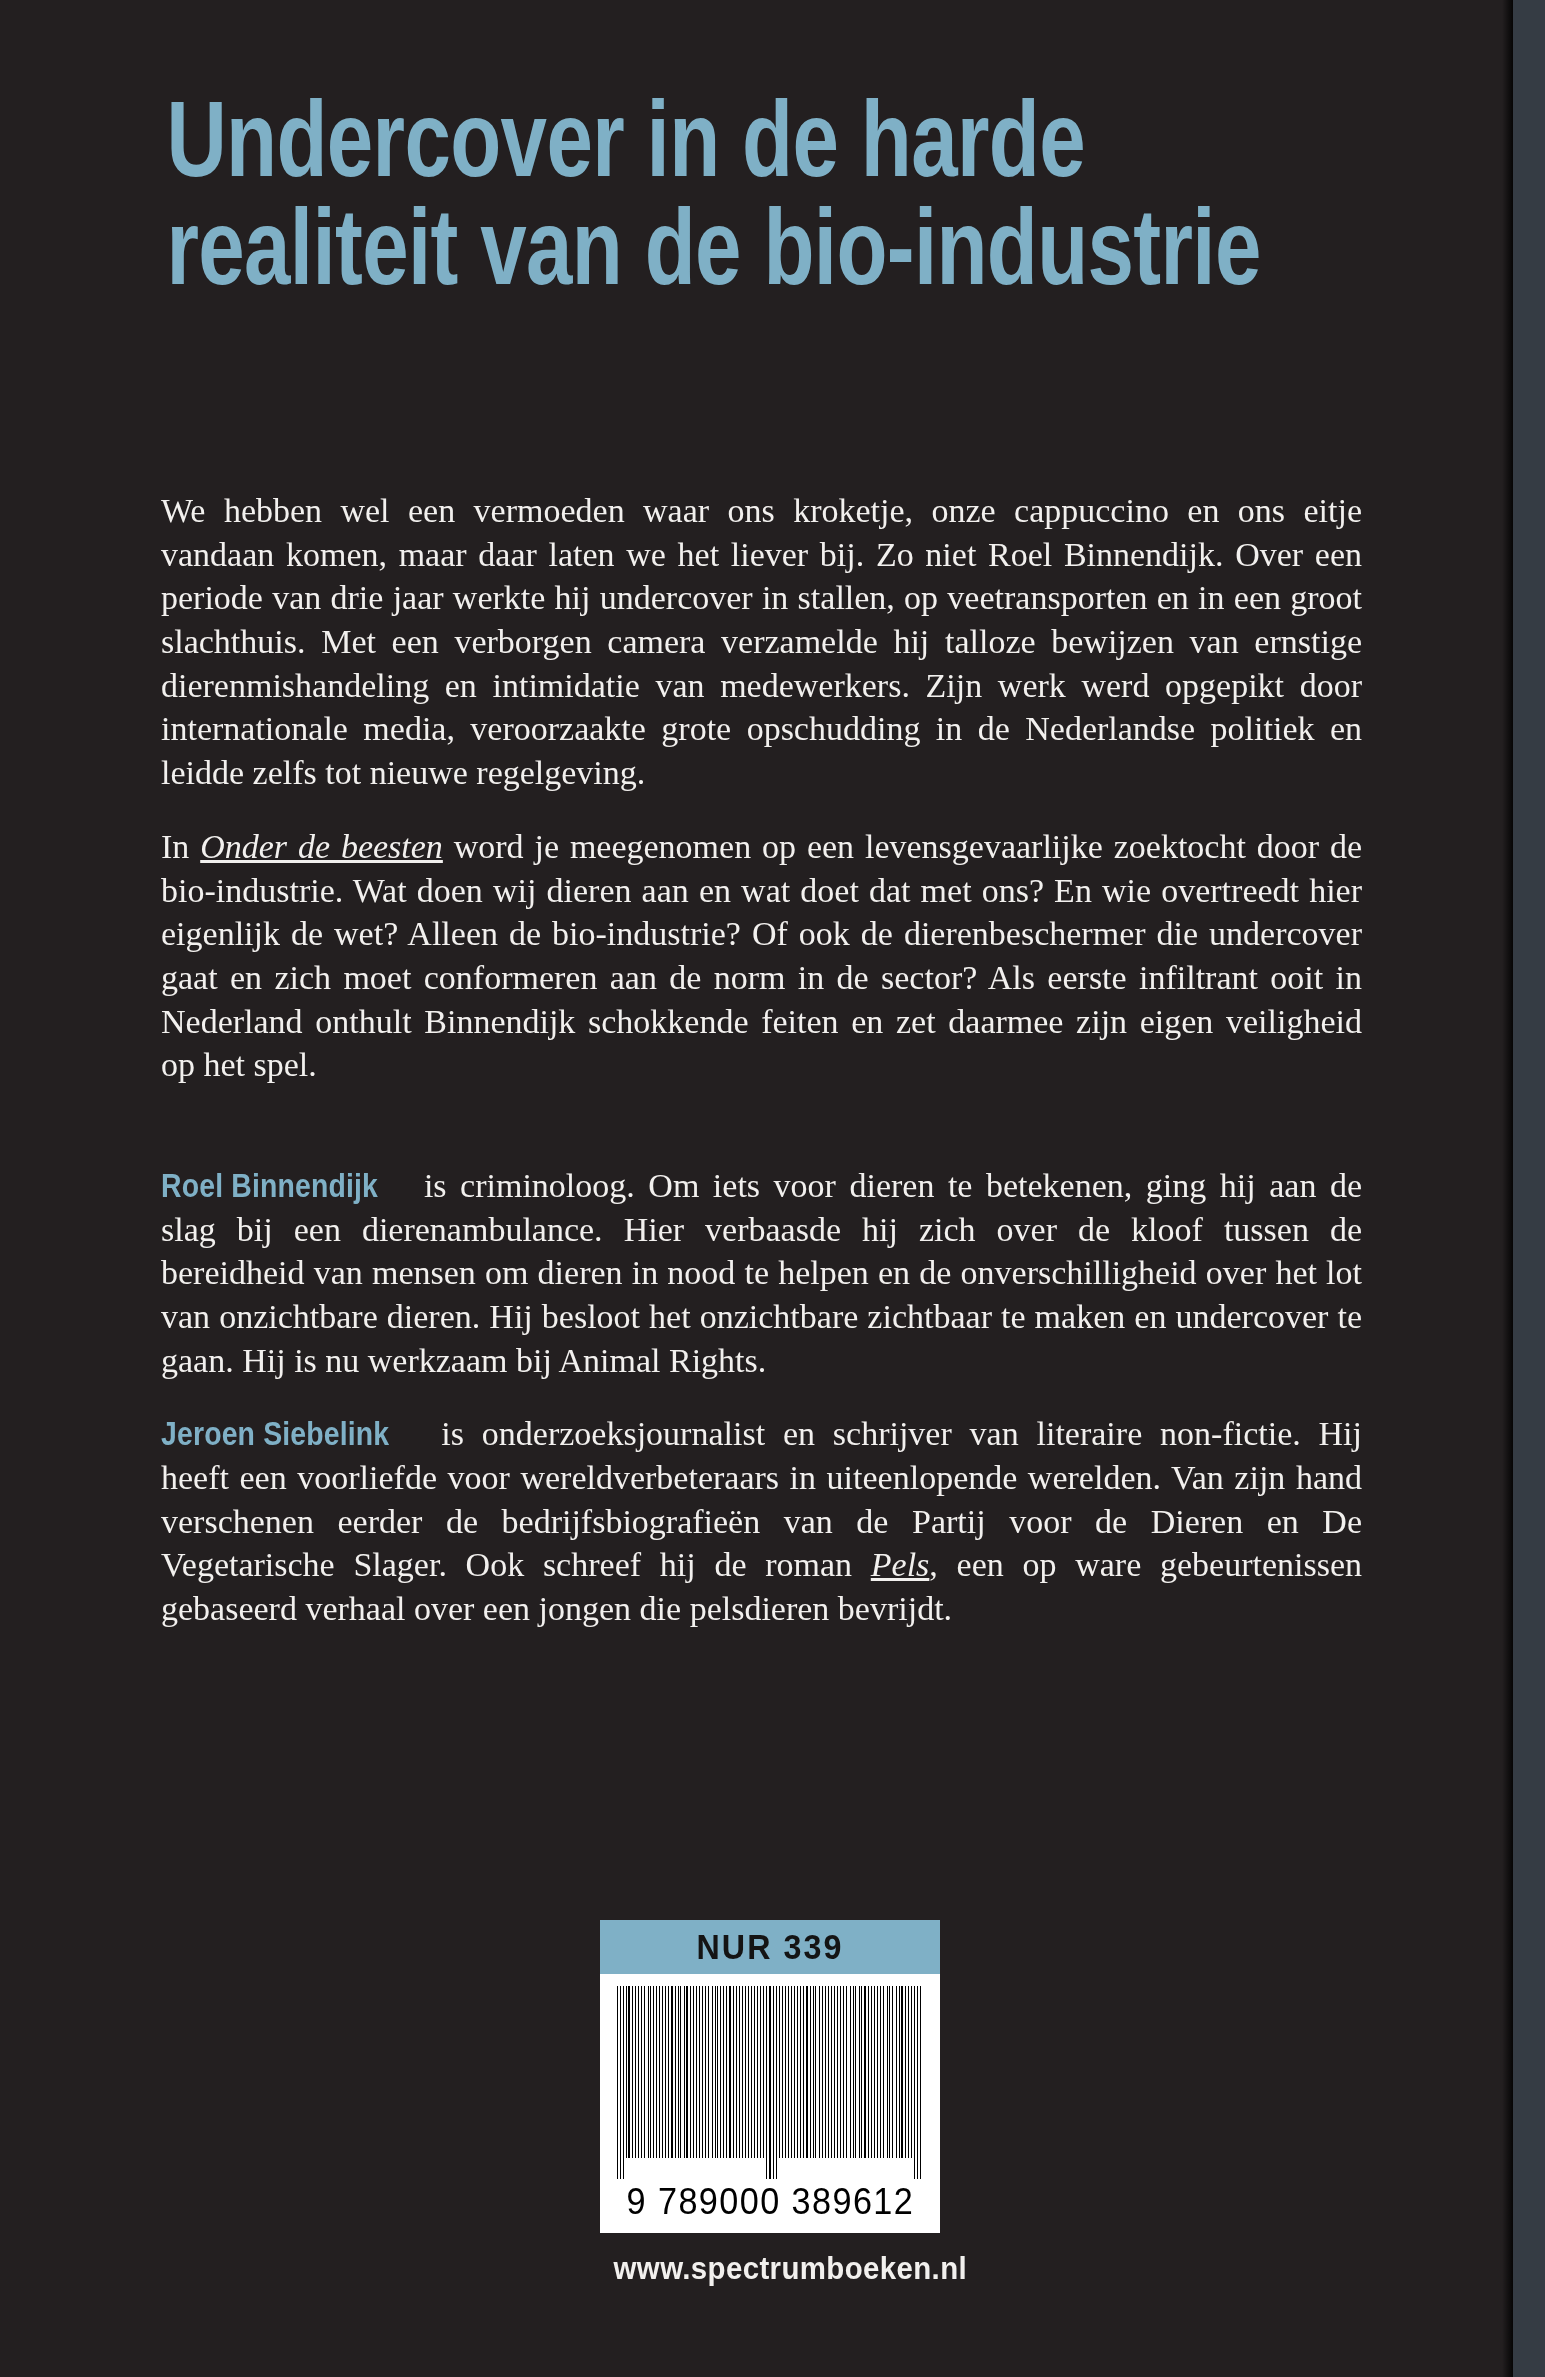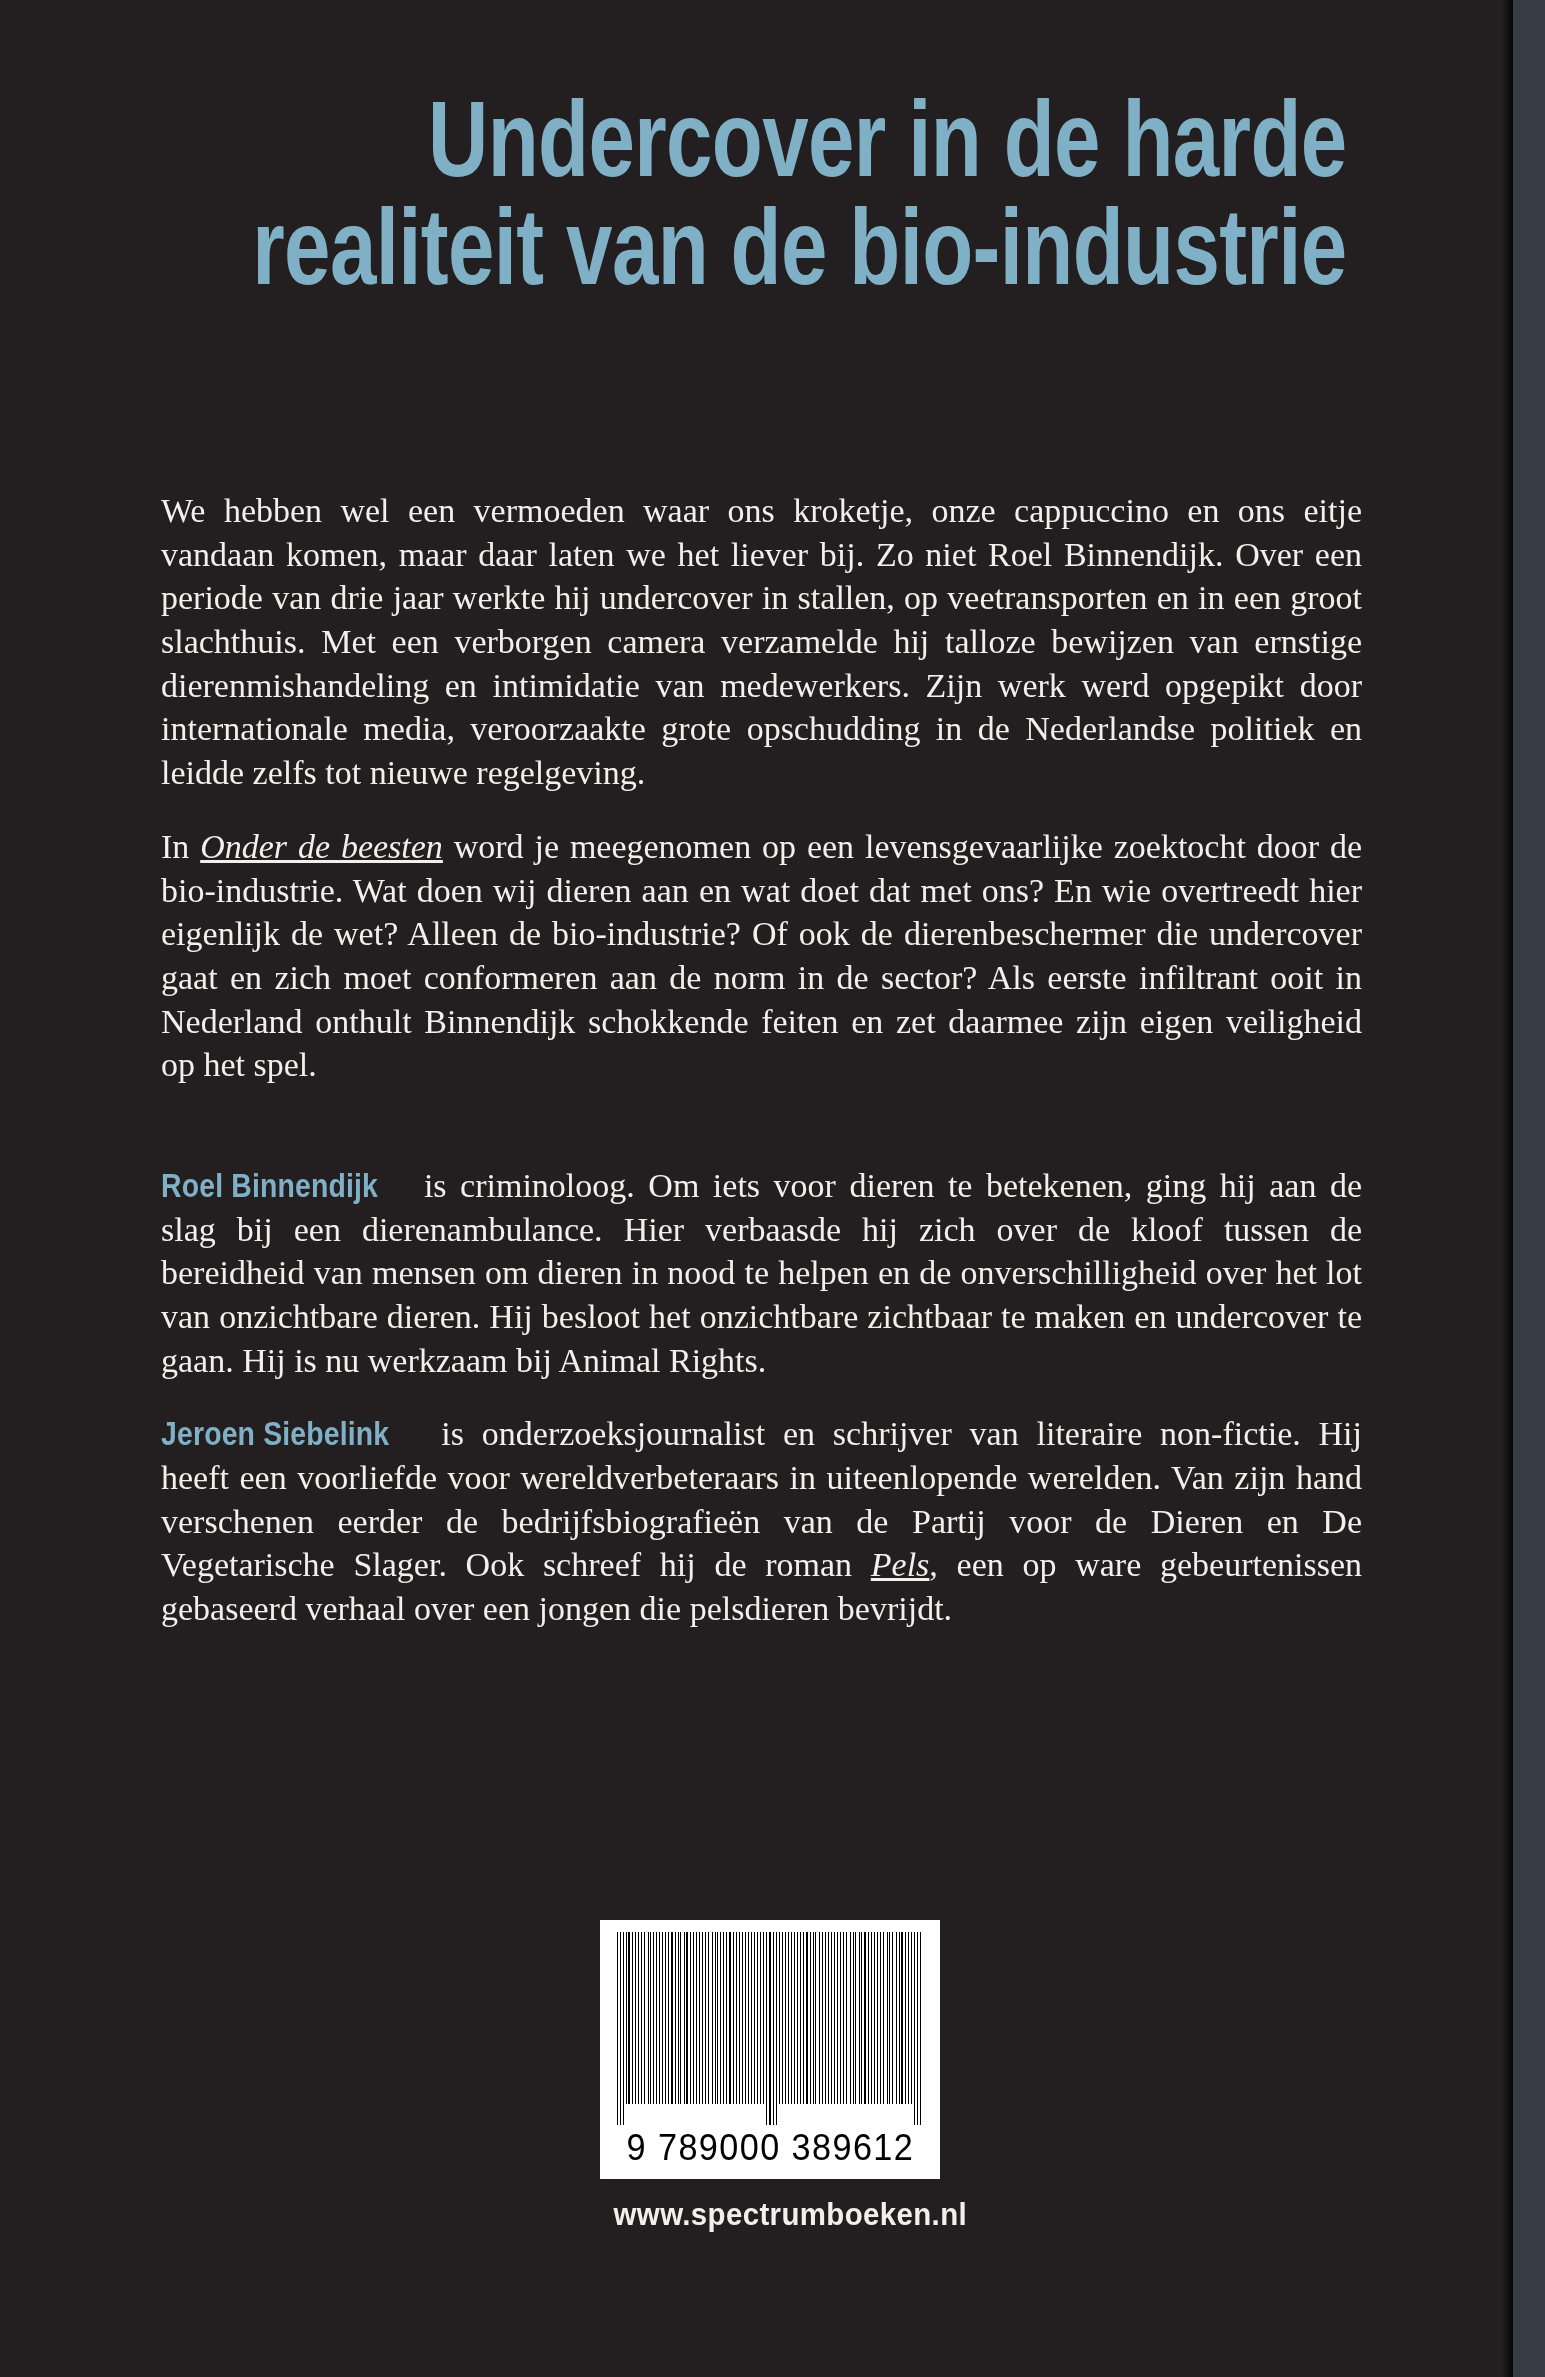--- a/index.html
+++ b/index.html
@@ -35,21 +35,21 @@
     height: 100%;
     background: linear-gradient(to right, rgba(0,0,0,0) 0%, rgba(0,0,0,0.85) 100%);
   }
 
   
   .title-block {
     position: absolute;
     left: 0;
     right: 32px;
     top: 89px;
-    text-align: right;
+    text-align: left;
   }
   .title-line {
     display: block;
     font-family: "Liberation Sans Narrow", "Liberation Sans", sans-serif;
     font-weight: 700;
     color: #7fb0c6;
     letter-spacing: -0.8px;
     line-height: 0.95;
     transform: scaleX(0.78);
     transform-origin: center center;
@@ -174,20 +174,23 @@
 
     <div class="bio-gap"></div>
 
     <p class="para last-line-left"><span class="name-hl">Roel Binnendijk</span><span> is criminoloog. Om iets voor dieren te betekenen, ging hij aan de slag bij een dierenambulance. Hier verbaasde hij zich over de kloof tussen de bereidheid van mensen om dieren in nood te helpen en de onverschilligheid over het lot van onzichtbare dieren. Hij besloot het onzichtbare zichtbaar te maken en undercover te gaan. Hij is nu werkzaam bij Animal Rights.</span></p>
 
     <p class="para last-line-left"><span class="name-hl">Jeroen Siebelink</span><span> is onderzoeksjournalist en schrijver van literaire non-fictie. Hij heeft een voorliefde voor wereldverbeteraars in uiteenlopende werelden. Van zijn hand verschenen eerder de bedrijfsbiografieën van de Partij voor de Dieren en De Vegetarische Slager. Ook schreef hij de roman </span><i>Pels</i><span>, een op ware gebeurtenissen gebaseerd verhaal over een jongen die pelsdieren bevrijdt.</span></p>
 
   </div>
 
   <div class="barcode-area">
+    <div class="nur-band">
+      <span class="nur-text">NUR 339</span>
+    </div>
     <div class="barcode-white">
       <div class="bars">
           <div class="bar" style="width: 3.6px; height: 193px;"></div>
           <div class="bar" style="width: 1.4px; height: 193px;"></div>
           <div class="bar" style="width: 2.2px; height: 193px;"></div>
           <div class="bar" style="width: 1.4px; height: 172px;"></div>
           <div class="bar" style="width: 4.3px; height: 172px;"></div>
           <div class="bar" style="width: 2.2px; height: 172px;"></div>
           <div class="bar" style="width: 1.4px; height: 172px;"></div>
           <div class="bar" style="width: 3.6px; height: 172px;"></div>

